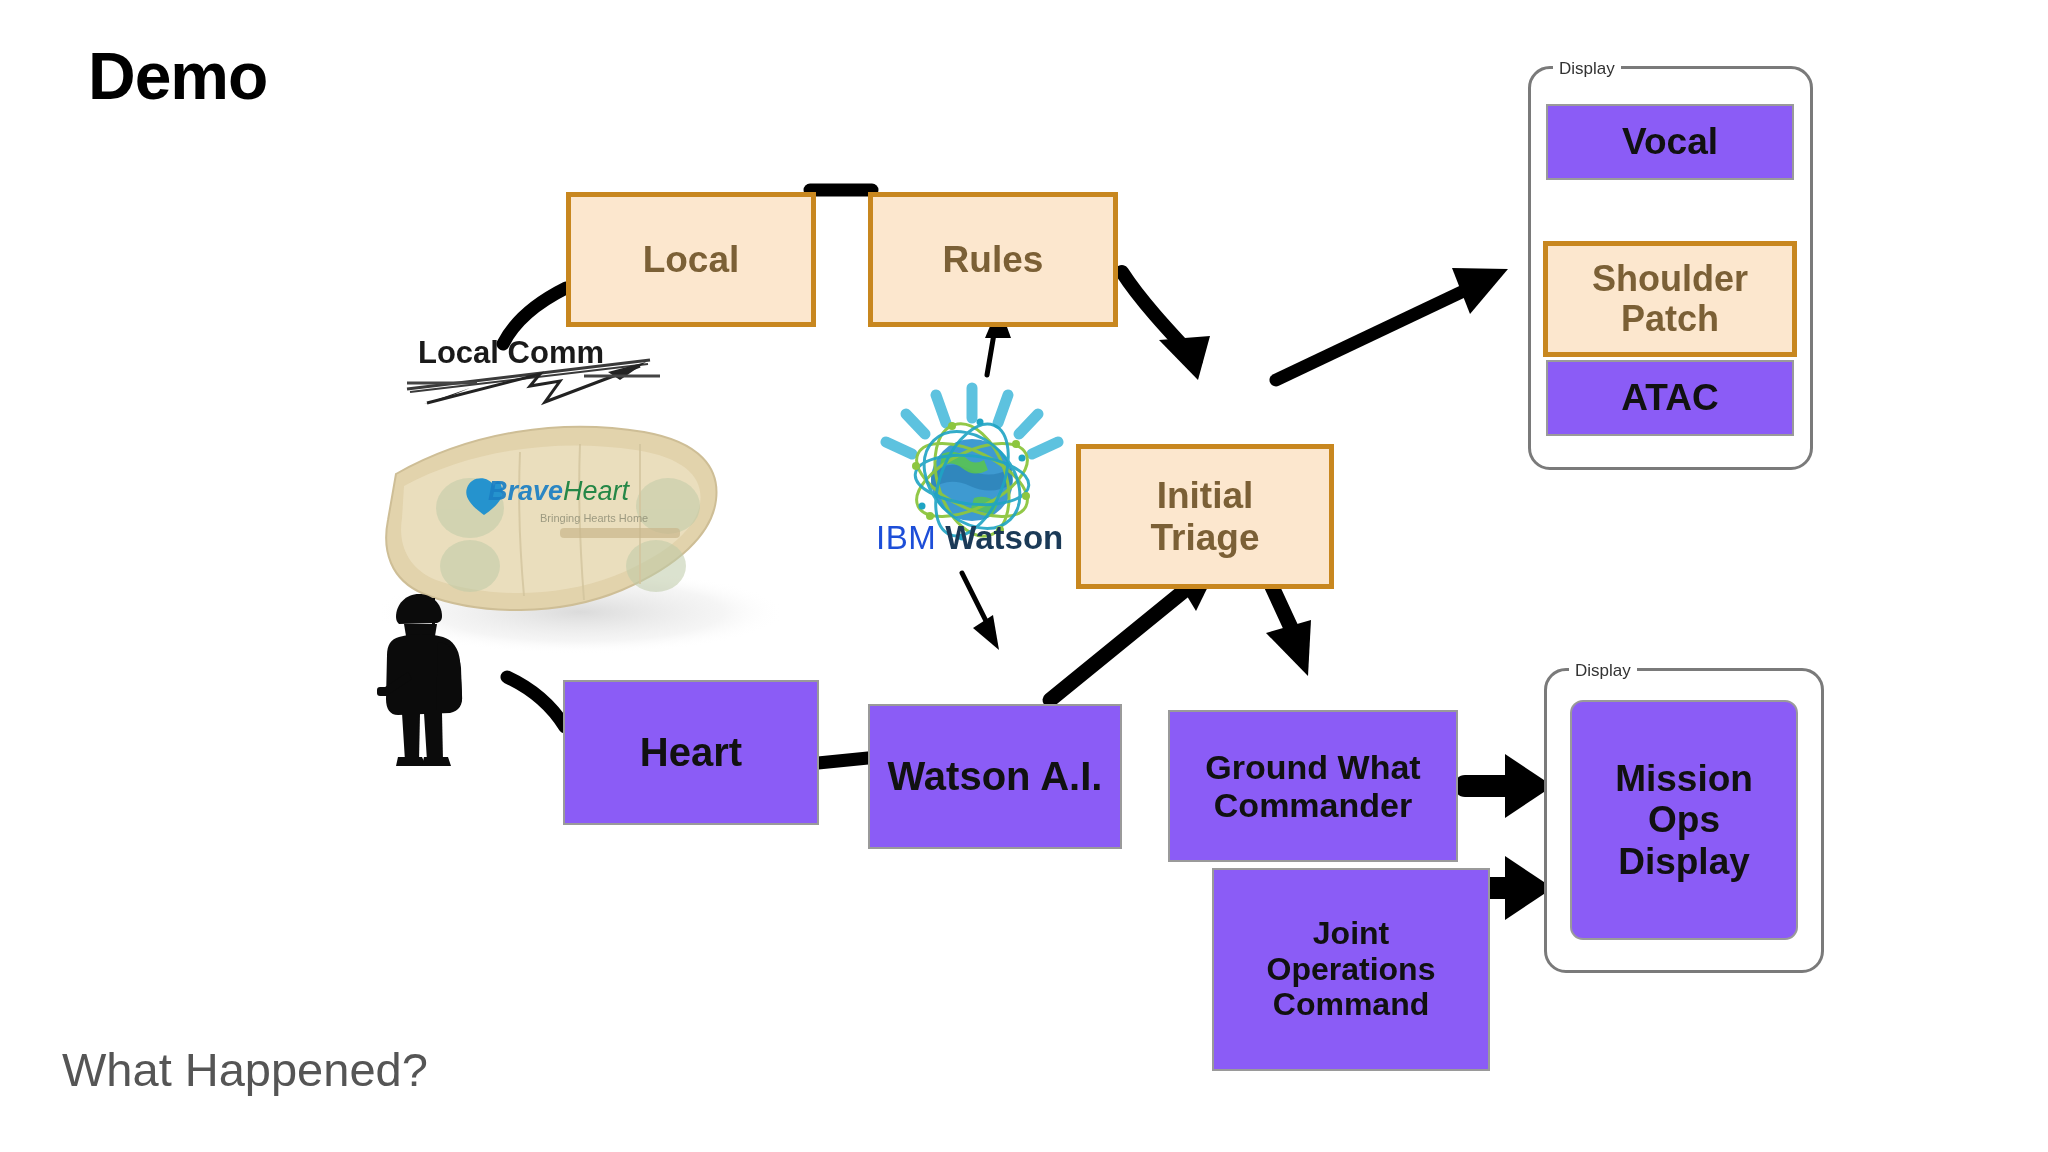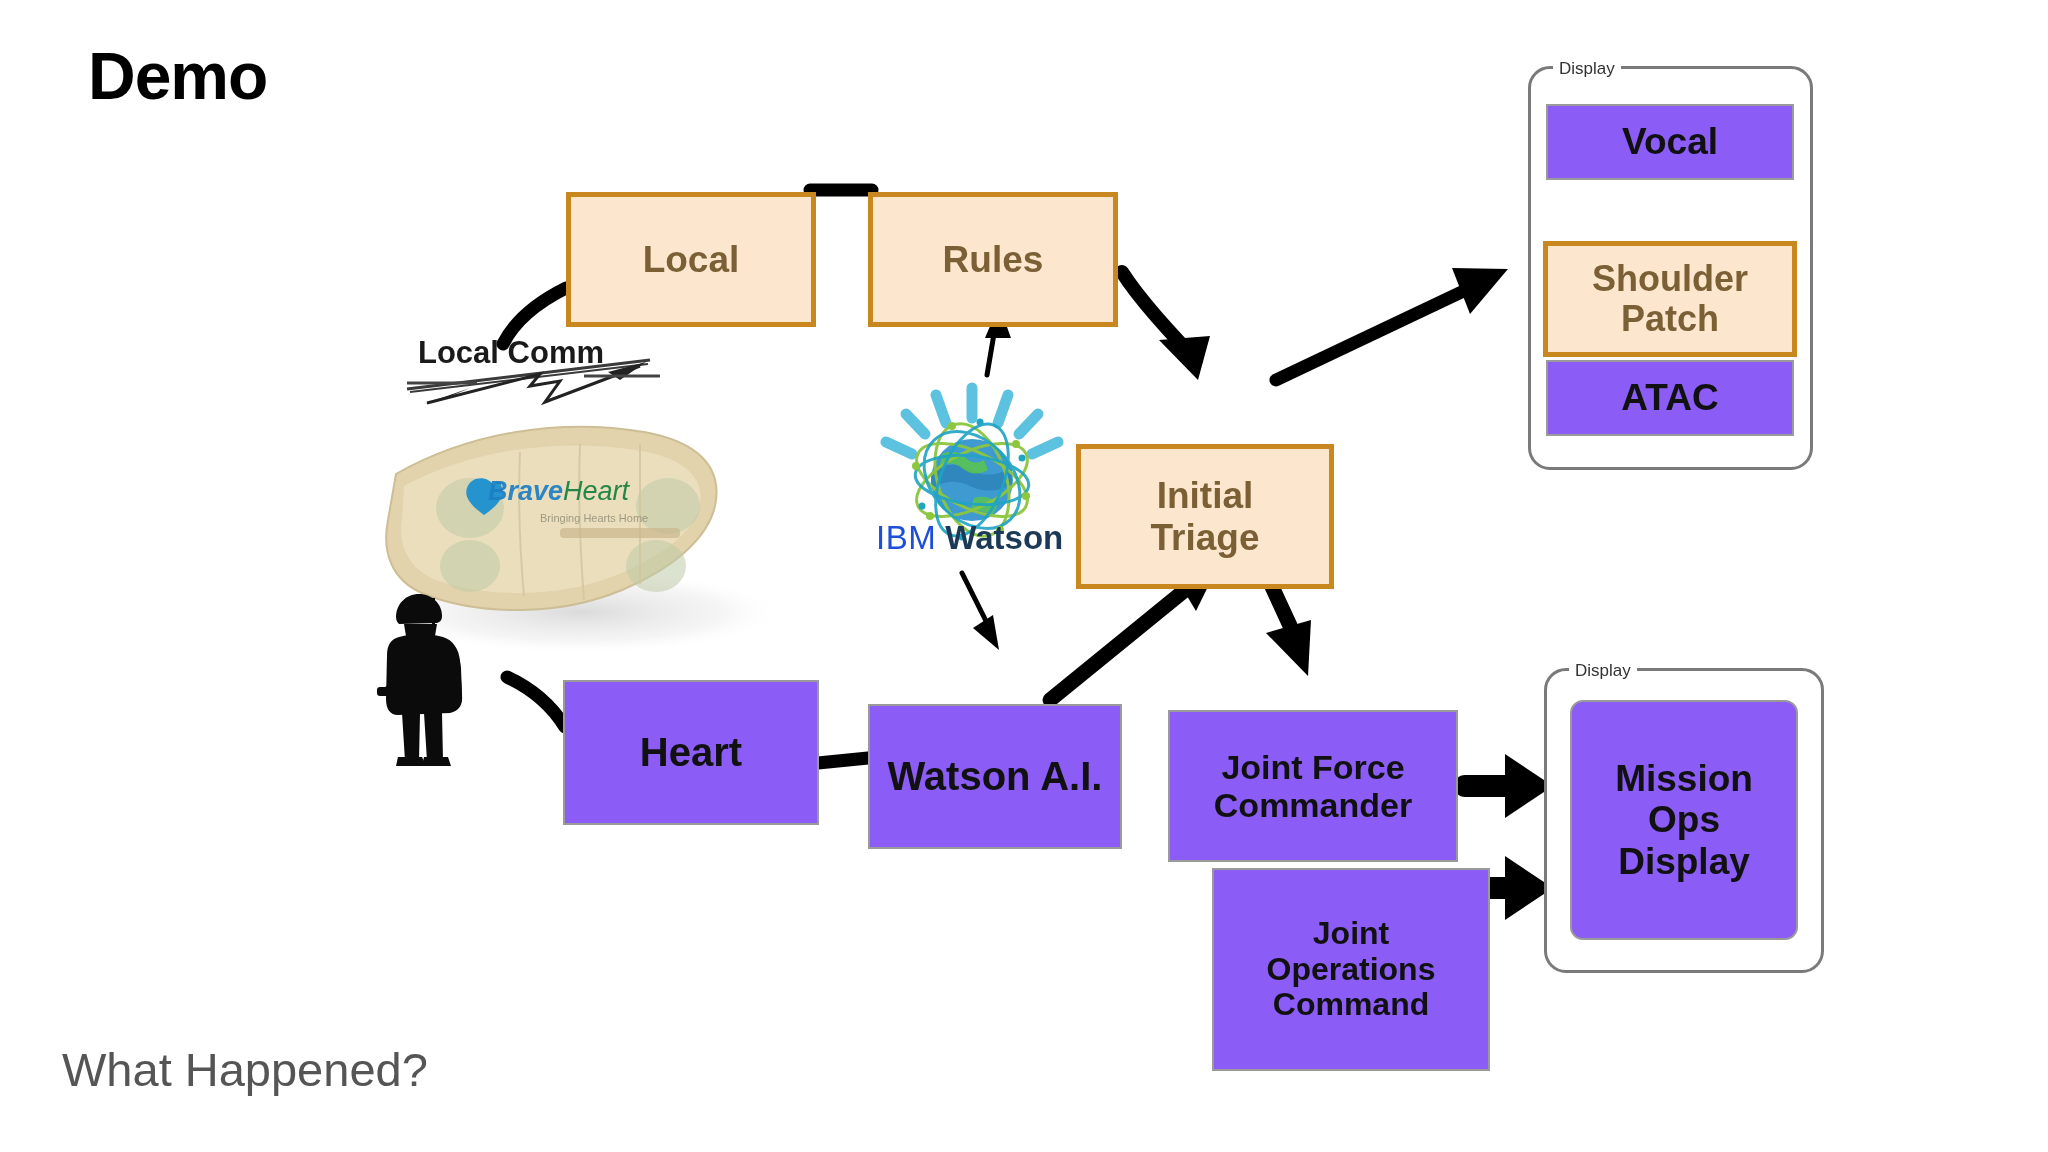--- a/index.html
+++ b/index.html
@@ -328,21 +328,21 @@
 
   <div class="node node-plain" style="left:563px; top:680px; width:256px; height:145px; font-size:40px;">
     <span>Heart</span>
   </div>
 
   <div class="node node-plain" style="left:868px; top:680px; width:254px; height:145px; font-size:40px;margin-top:24px;">
     <span>Watson A.I.</span>
   </div>
 
   <div class="node node-plain" style="left:1168px; top:710px; width:290px; height:152px; font-size:34px; flex-direction:column;">
-    <span>Joint Force</span>
+    <span>Ground What</span>
     <span>Commander</span>
   </div>
 
   <div class="node node-plain" style="left:1212px; top:868px; width:278px; height:203px; font-size:32px; flex-direction:column;">
     <span>Joint</span>
     <span>Operations</span>
     <span>Command</span>
   </div>
 
   <div class="display-frame" style="left:1528px; top:66px; width:285px; height:404px;">

